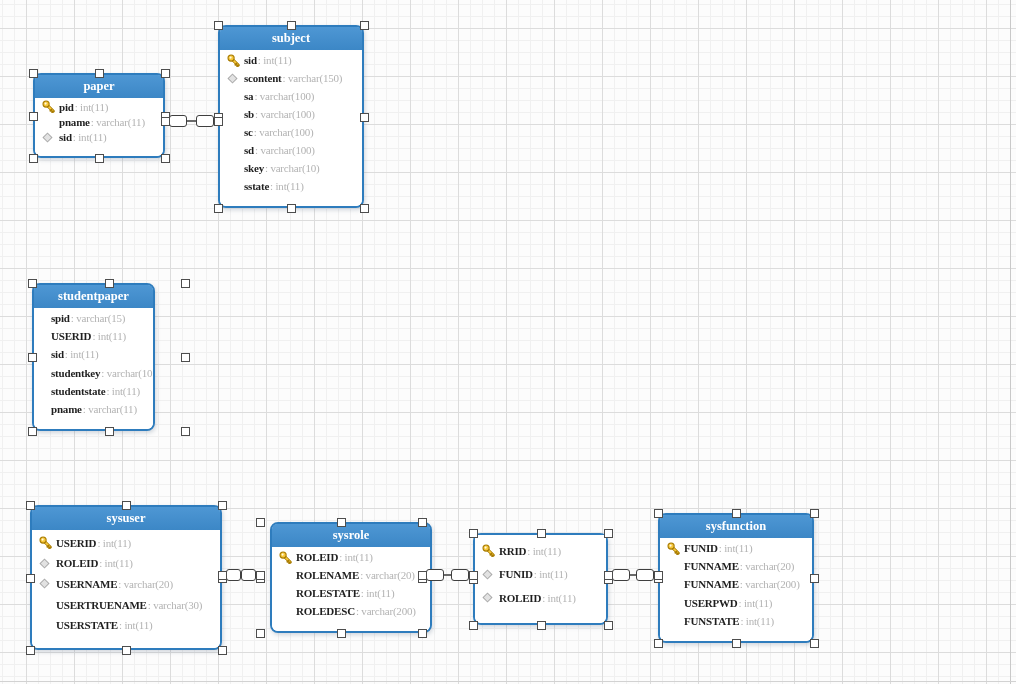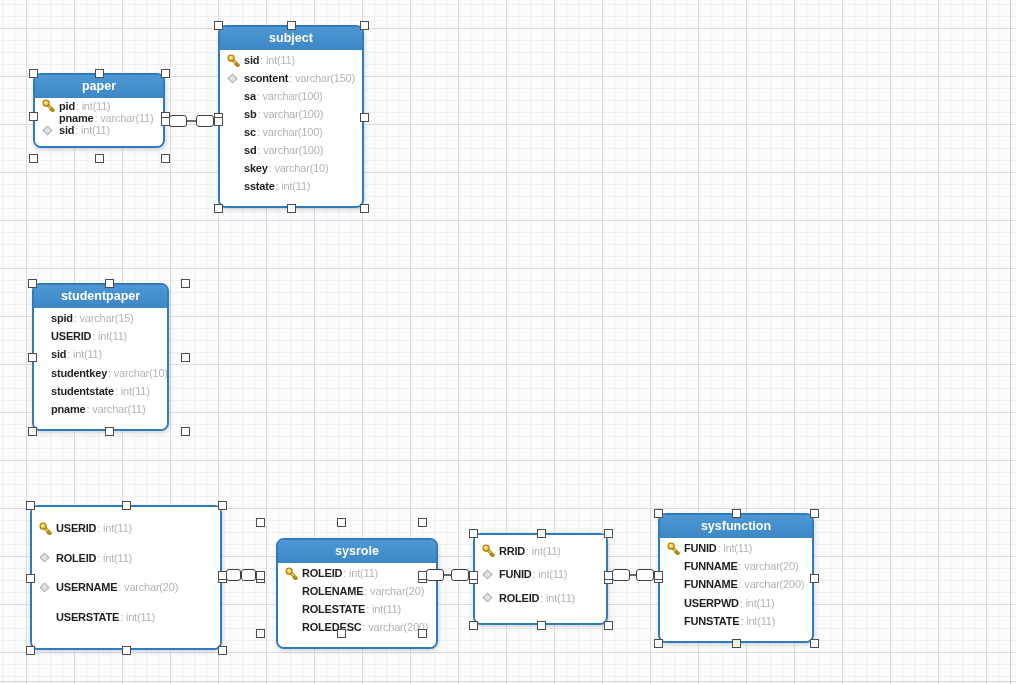--- a/index.html
+++ b/index.html
@@ -25,20 +25,21 @@
   }
   #canvas{position:absolute;left:0;top:0;width:100%;height:100%;}
   .page-edge-v{position:absolute;left:1010px;top:0;width:1px;height:100%;background:#c9c9c9;z-index:1;}
   .page-edge-h{position:absolute;left:0;top:681px;width:100%;height:1px;background:#d2d2d2;z-index:1;}
 
   .table-box{
     position:absolute;box-sizing:border-box;background:#fff;
     border:2px solid var(--border-blue);border-radius:8px;
     display:flex;flex-direction:column;z-index:2;
     box-shadow:1px 2px 4px rgba(100,120,140,.28);
+    font-family:Liberation Serif, serif;
   }
   .table-header{
     flex:0 0 23px;line-height:23px;text-align:center;
     background:linear-gradient(180deg,#4e97d4,var(--header-blue));
     color:#fff;font-weight:bold;font-size:12.5px;
     border-radius:5px 5px 0 0;
   }
   .table-body{
     flex:1;display:flex;flex-direction:column;justify-content:space-evenly;
     padding:1px 3px 11px 7px;overflow:hidden;background:#fff;border-radius:0 0 6px 6px;
@@ -60,21 +61,21 @@
     position:absolute;top:1px;height:12px;box-sizing:border-box;
     background:#fff;border:1.5px solid #3f3f3f;border-radius:3px;z-index:5;
   }
 </style>
 </head>
 <body>
 
 <div id="canvas">
   <div class="page-edge-v"></div>
   <div class="page-edge-h"></div>
-<div class="table-box" style="left: 33px; top: 73px; width: 132px; height: 75px;">
+<div class="table-box" style="left: 33px; top: 73px; width: 132px; height: 85px;">
       <div class="table-header">paper</div>
       <div class="table-body">
         <div class="field-row">
           <div class="icon-slot">
             <svg width="13" height="13" viewBox="0 0 14 14">
               <line x1="6" y1="6" x2="12" y2="12" stroke="#a87b00" stroke-width="3.4" stroke-linecap="round"></line>
               <line x1="6" y1="6" x2="12" y2="12" stroke="#f7c83d" stroke-width="1.8" stroke-linecap="round"></line>
               <line x1="10.3" y1="10.3" x2="9" y2="11.6" stroke="#a87b00" stroke-width="2" stroke-linecap="round"></line>
               <line x1="12" y1="12" x2="10.9" y2="13.1" stroke="#a87b00" stroke-width="2" stroke-linecap="round"></line>
               <circle cx="4.4" cy="4.4" r="3.3" fill="#f7c83d" stroke="#a87b00" stroke-width="1.2"></circle>
@@ -167,21 +168,21 @@
       </div>
     </div>
     <div class="handle" style="left: 214px; top: 21px;"></div>
     <div class="handle" style="left: 287px; top: 21px;"></div>
     <div class="handle" style="left: 360px; top: 21px;"></div>
     <div class="handle" style="left: 214px; top: 112.5px;"></div>
     <div class="handle" style="left: 360px; top: 112.5px;"></div>
     <div class="handle" style="left: 214px; top: 204px;"></div>
     <div class="handle" style="left: 287px; top: 204px;"></div>
     <div class="handle" style="left: 360px; top: 204px;"></div>
-    <div class="table-box" style="left: 32px; top: 283px; width: 137px; height: 148px;">
+    <div class="table-box" style="left: 32px; top: 283px; width: 123px; height: 148px;">
       <div class="table-header">studentpaper</div>
       <div class="table-body">
         <div class="field-row">
           <div class="icon-slot narrow"></div>
           <span class="fname">spid</span>
           <span class="ftype">varchar(15)</span>
         </div>
         <div class="field-row">
           <div class="icon-slot narrow"></div>
           <span class="fname">USERID</span>
@@ -211,20 +212,21 @@
     </div>
     <div class="handle" style="left: 28px; top: 279px;"></div>
     <div class="handle" style="left: 104.5px; top: 279px;"></div>
     <div class="handle" style="left: 181px; top: 279px;"></div>
     <div class="handle" style="left: 28px; top: 353px;"></div>
     <div class="handle" style="left: 181px; top: 353px;"></div>
     <div class="handle" style="left: 28px; top: 427px;"></div>
     <div class="handle" style="left: 104.5px; top: 427px;"></div>
     <div class="handle" style="left: 181px; top: 427px;"></div>
     <div class="table-box" style="left: 30px; top: 505px; width: 192px; height: 145px;">
+      <div class="table-header">sysuser</div>
       <div class="table-body">
         <div class="field-row">
           <div class="icon-slot">
             <svg width="13" height="13" viewBox="0 0 14 14">
               <line x1="6" y1="6" x2="12" y2="12" stroke="#a87b00" stroke-width="3.4" stroke-linecap="round"></line>
               <line x1="6" y1="6" x2="12" y2="12" stroke="#f7c83d" stroke-width="1.8" stroke-linecap="round"></line>
               <line x1="10.3" y1="10.3" x2="9" y2="11.6" stroke="#a87b00" stroke-width="2" stroke-linecap="round"></line>
               <line x1="12" y1="12" x2="10.9" y2="13.1" stroke="#a87b00" stroke-width="2" stroke-linecap="round"></line>
               <circle cx="4.4" cy="4.4" r="3.3" fill="#f7c83d" stroke="#a87b00" stroke-width="1.2"></circle>
               <circle cx="3.9" cy="3.9" r="1.1" fill="#fffbe8"></circle>
@@ -243,37 +245,42 @@
           <span class="ftype">int(11)</span>
         </div>
         <div class="field-row">
           <div class="icon-slot">
             <svg width="11" height="11" viewBox="0 0 11 11">
               <rect x="2.4" y="2.4" width="6.2" height="6.2" transform="rotate(45 5.5 5.5)" fill="#e2e2e2" stroke="#ababab" stroke-width="1"></rect>
             </svg>
           </div>
           <span class="fname">USERNAME</span>
           <span class="ftype">varchar(20)</span>
+        </div>
+        <div class="field-row">
+          <div class="icon-slot"></div>
+          <span class="fname">USERTRUENAME</span>
+          <span class="ftype">varchar(30)</span>
         </div>
         <div class="field-row">
           <div class="icon-slot"></div>
           <span class="fname">USERSTATE</span>
           <span class="ftype">int(11)</span>
         </div>
       </div>
     </div>
     <div class="handle" style="left: 26px; top: 501px;"></div>
     <div class="handle" style="left: 122px; top: 501px;"></div>
     <div class="handle" style="left: 218px; top: 501px;"></div>
     <div class="handle" style="left: 26px; top: 573.5px;"></div>
     <div class="handle" style="left: 218px; top: 573.5px;"></div>
     <div class="handle" style="left: 26px; top: 646px;"></div>
     <div class="handle" style="left: 122px; top: 646px;"></div>
     <div class="handle" style="left: 218px; top: 646px;"></div>
-    <div class="table-box" style="left: 276px; top: 522px; width: 162px; height: 111px; margin-top: 16px;">
+    <div class="table-box" style="left: 270px; top: 522px; width: 162px; height: 111px;">
       <div class="table-header">sysrole</div>
       <div class="table-body">
         <div class="field-row">
           <div class="icon-slot">
             <svg width="13" height="13" viewBox="0 0 14 14">
               <line x1="6" y1="6" x2="12" y2="12" stroke="#a87b00" stroke-width="3.4" stroke-linecap="round"></line>
               <line x1="6" y1="6" x2="12" y2="12" stroke="#f7c83d" stroke-width="1.8" stroke-linecap="round"></line>
               <line x1="10.3" y1="10.3" x2="9" y2="11.6" stroke="#a87b00" stroke-width="2" stroke-linecap="round"></line>
               <line x1="12" y1="12" x2="10.9" y2="13.1" stroke="#a87b00" stroke-width="2" stroke-linecap="round"></line>
               <circle cx="4.4" cy="4.4" r="3.3" fill="#f7c83d" stroke="#a87b00" stroke-width="1.2"></circle>

